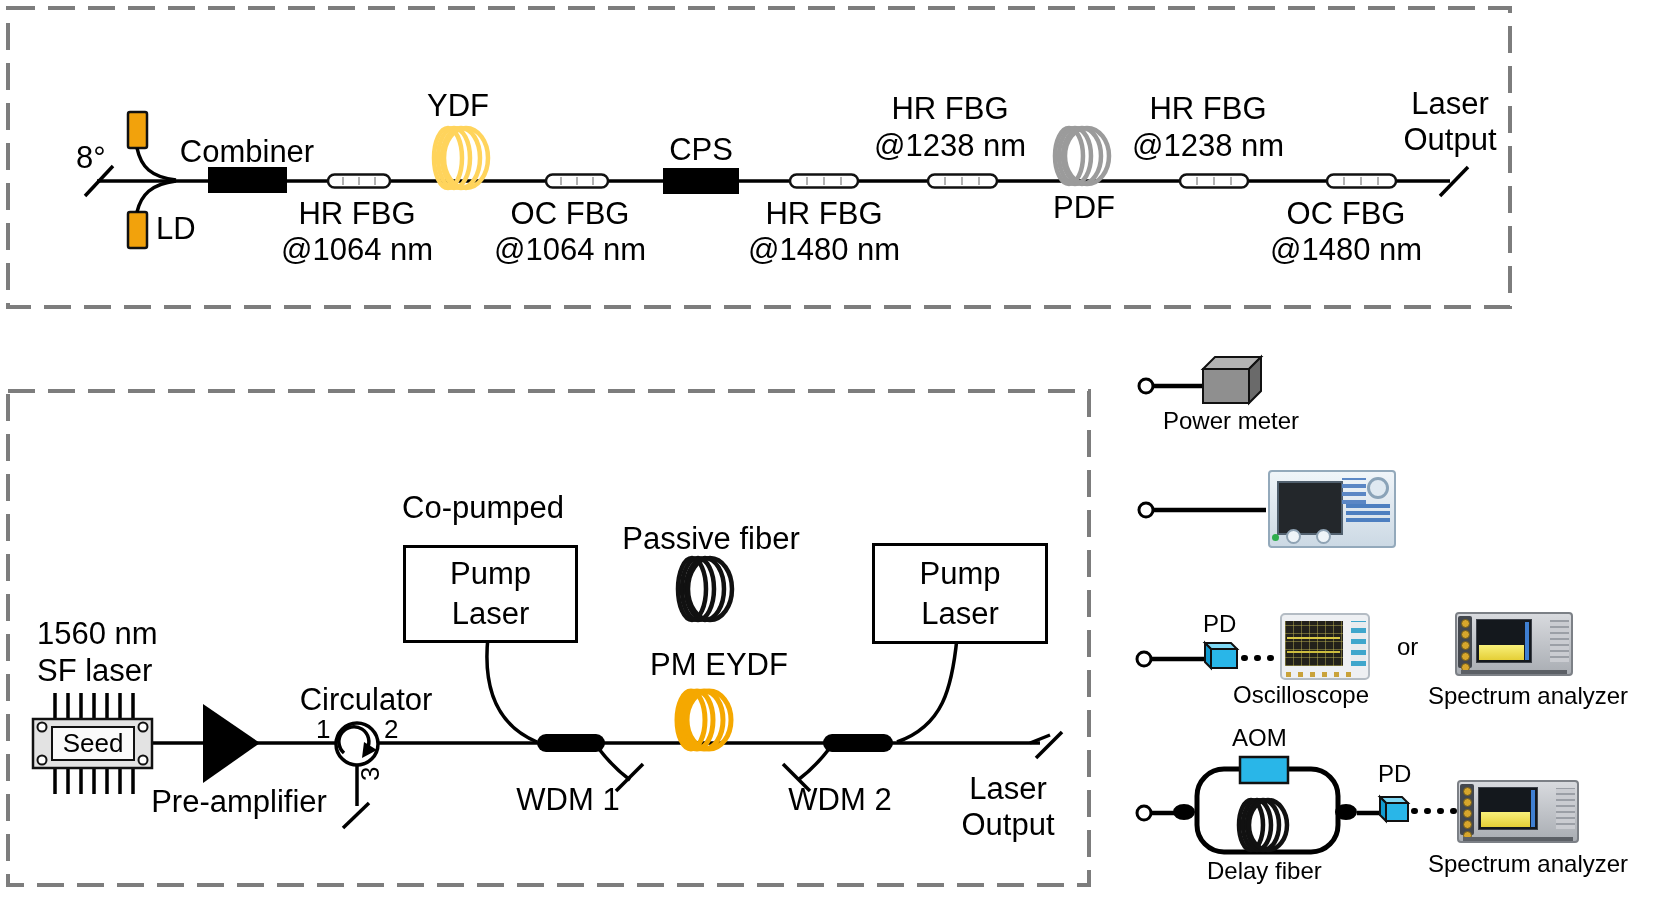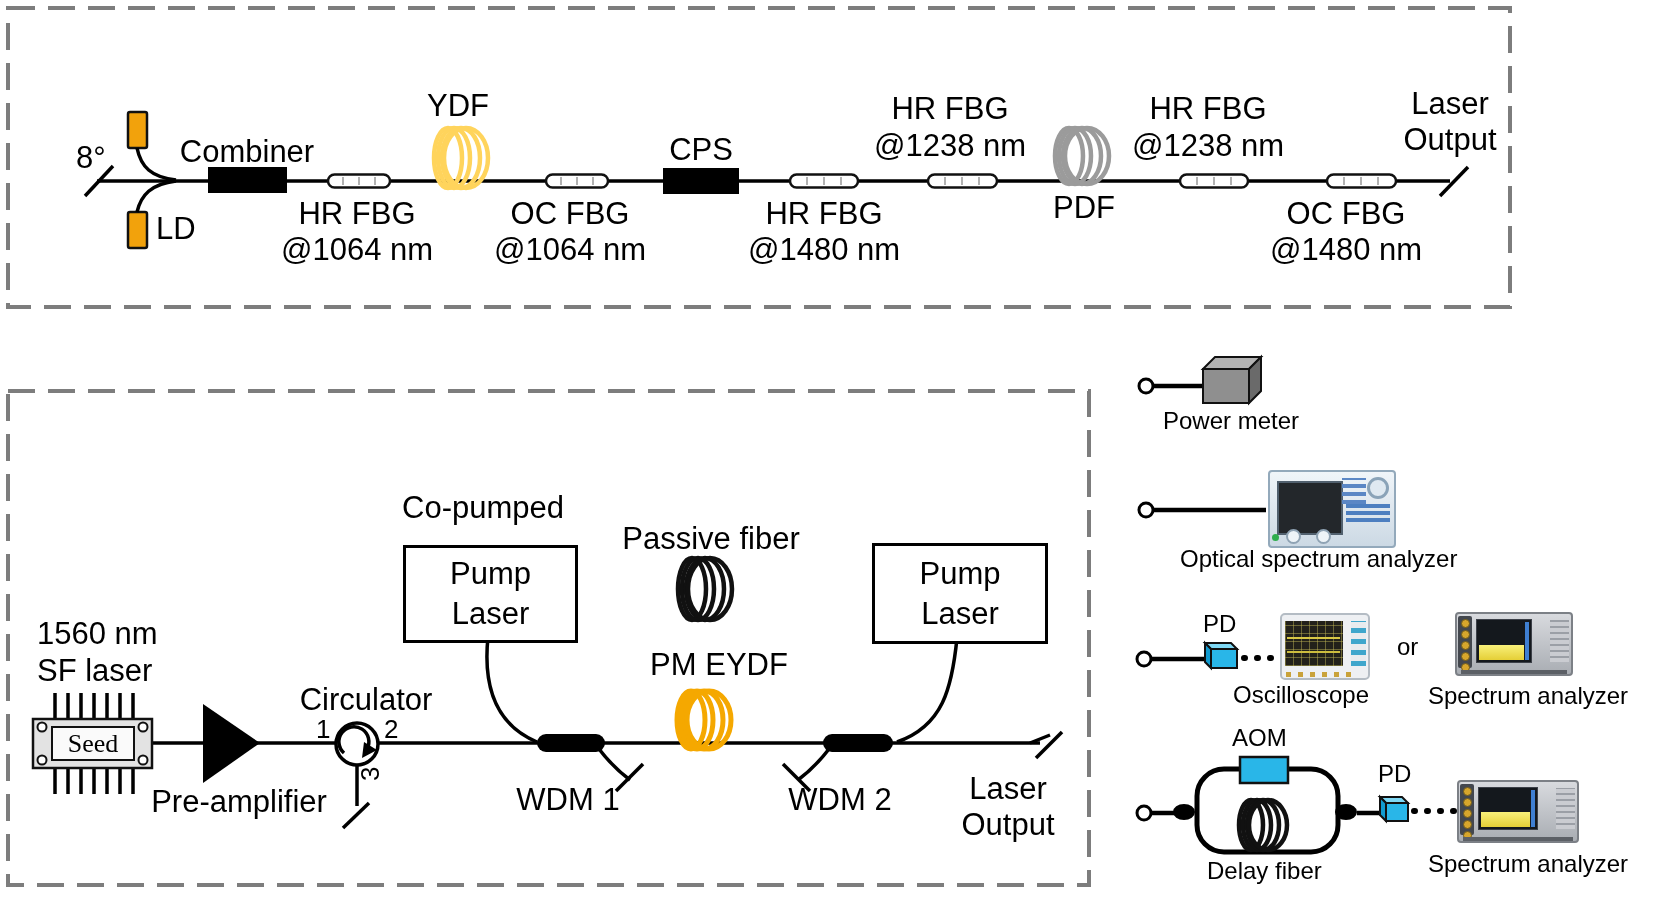--- a/index.html
+++ b/index.html
@@ -8,21 +8,21 @@
   }
   html,body{margin:0;padding:0;background:#fff}
   .stage{position:relative;width:1659px;height:897px;background:#ffffff;
          font-family:"Liberation Sans",sans-serif;overflow:hidden;color:#000}
   svg.art{position:absolute;left:0;top:0}
   .lbl{position:absolute;white-space:nowrap;font-size:31px;line-height:1.05;color:#000}
   .ctr{transform:translateX(-50%)}
   .t{font-size:42px}
   .leg{font-size:24px}
   .small{font-size:26px}
-  .serif{font-family:Liberation Serif, serif;font-size:26px}
+  .serif{font-family:Liberation Sans, sans-serif;font-size:26px}
   .rot{transform:rotate(-90deg)}
   .pumpbox{position:absolute;border:3.5px solid #000;background:#fff;
            display:flex;flex-direction:column;align-items:center;justify-content:center;
            font-size:31px;line-height:40px}
   
   .osa{position:absolute;left:1268px;top:470px;width:128px;height:78px}
   .osa .body{position:absolute;inset:0;background:linear-gradient(180deg,#f0f5f9,#ccd9e4);
              border:2px solid #93a9bb;border-radius:4px}
   .osa .scr{position:absolute;left:9px;top:11px;width:62px;height:50px;background:#23272b;border:2px solid #51606e}
   .osa .knob{position:absolute;right:7px;top:7px;width:16px;height:16px;border-radius:50%;
@@ -286,21 +286,20 @@
   <div class="osa">
     <div class="body"></div>
     <div class="scr"></div>
     <div class="keys"></div>
     <div class="knob"></div>
     <div class="keys2"></div>
     <div class="led"></div>
     <div class="conn" style="left:18px"></div>
     <div class="conn" style="left:48px"></div>
   </div>
-  <div class="lbl leg" style="left:1180px;top:546px">Optical spectrum analyzer</div>
 
   <div class="lbl leg" style="left:1203px;top:611px">PD</div>
   <div class="scope">
     <div class="body"></div>
     <div class="scr"></div>
     <div class="tr1"></div>
     <div class="tr2"></div>
     <div class="btns"></div>
     <div class="brow"></div>
   </div>

